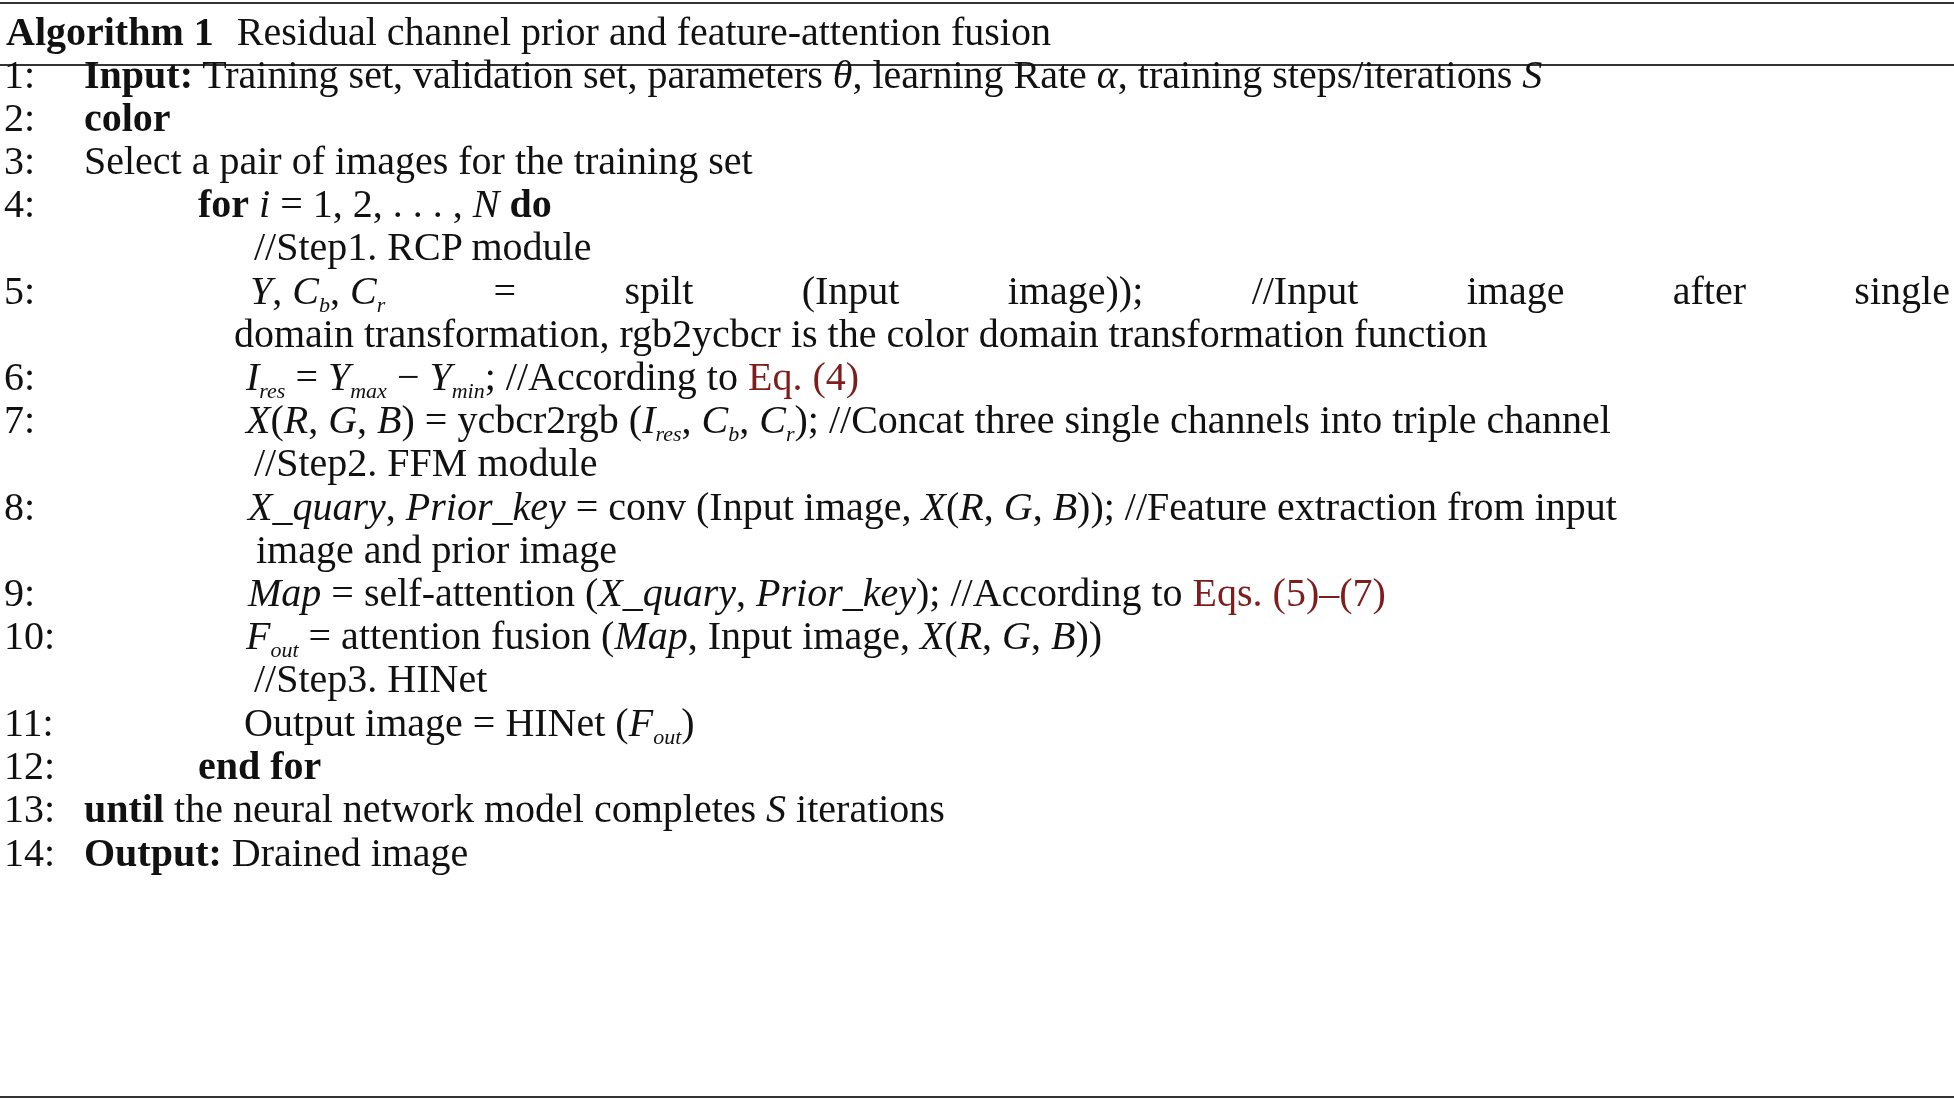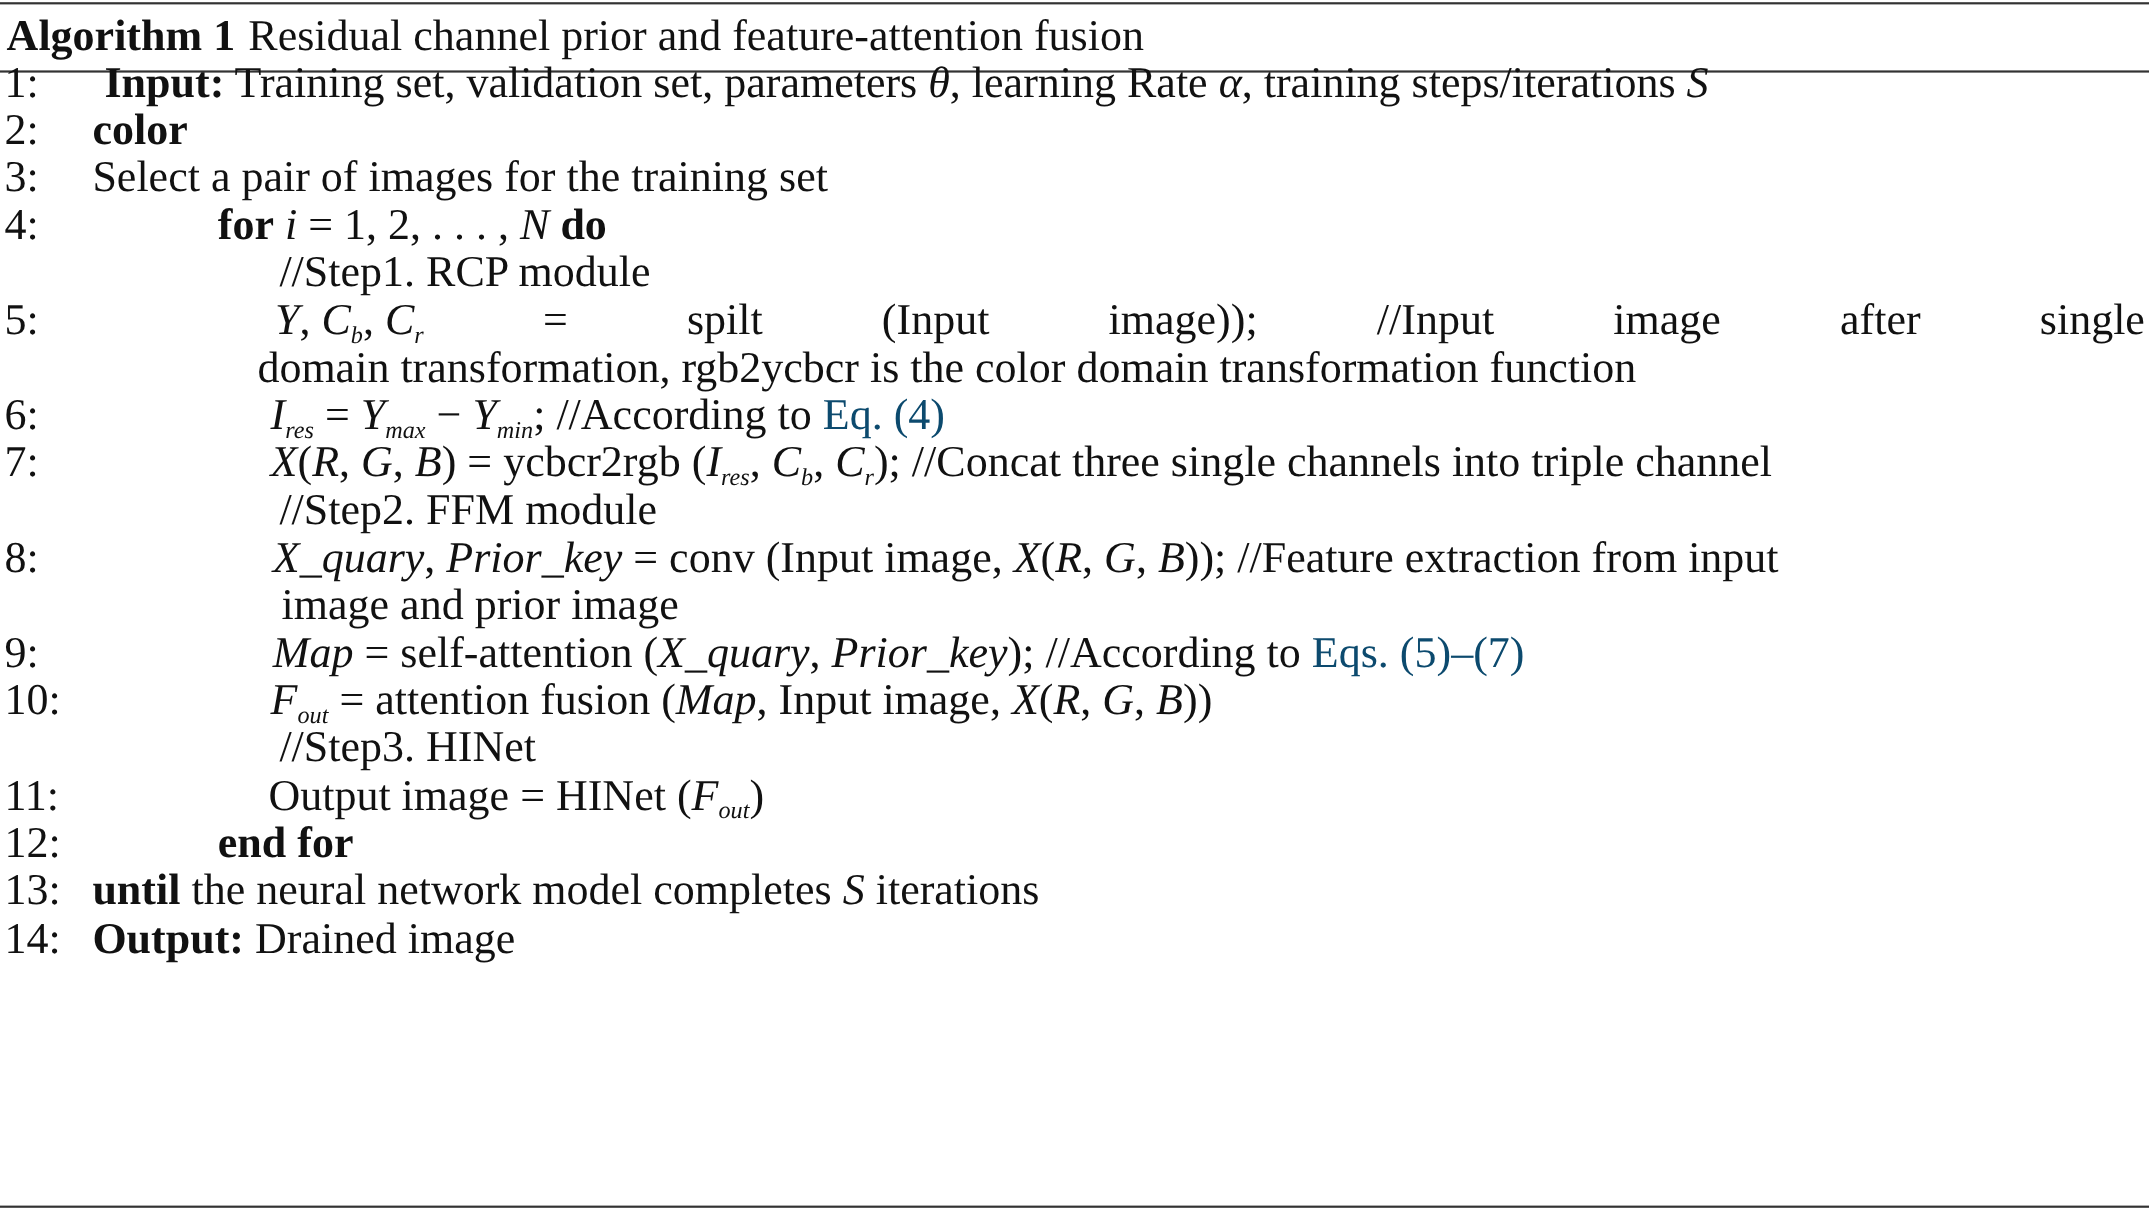--- a/index.html
+++ b/index.html
@@ -3,42 +3,42 @@
 <meta charset="utf-8">
 <style>
   html, body { margin:0; padding:0; background:#ffffff; }
   body { width:1954px; height:1100px; overflow:hidden; position:relative;
          font-family:"Liberation Serif","DejaVu Serif",serif; color:#111; }
   .rule { position:absolute; left:0; width:1954px; background:#333; }
   .rule.top { top:2px; height:2px; }
   .rule.mid { top:64px; height:2px; }
   .rule.bot { top:1096px; height:2px; }
   .title { position:absolute; left:6px; top:6px; font-size:40px; line-height:52px; white-space:nowrap; }
-  .title b { font-weight:bold; margin-right:12px; }
+  .title b { font-weight:bold; margin-right:23px; }
   .line { position:absolute; left:0; height:54px; font-size:40px; line-height:54px; white-space:nowrap; }
   .num { position:absolute; left:4px; }
   .txt { position:absolute; white-space:nowrap; }
   .kw { font-weight:bold; }
   .it { font-style:italic; }
   sub { font-size:22px; font-style:italic; vertical-align:-8px; line-height:0; }
-  .link { color:#0c4a6e; }
+  .link { color:#7f1d1d; }
   .just { display:flex; justify-content:space-between; width:1700px; }
 </style>
 </head>
 <body>
 
 <div class="rule top"></div>
 <div class="title">
   <b>Algorithm 1</b><span>Residual channel prior and feature-attention fusion</span>
 </div>
 <div class="rule mid"></div>
 
 <div class="line" style="top:48px;">
   <span class="num">1:</span>
-  <span class="txt" style="left:84px;margin-left:11px;"><span class="kw">Input:</span> <span>Training set, validation set, parameters </span><span class="it">θ</span><span>, learning Rate </span><span class="it">α</span><span>, training steps/iterations </span><span class="it">S</span></span>
+  <span class="txt" style="left:84px;"><span class="kw">Input:</span> <span>Training set, validation set, parameters </span><span class="it">θ</span><span>, learning Rate </span><span class="it">α</span><span>, training steps/iterations </span><span class="it">S</span></span>
 </div>
 
 <div class="line" style="top:91px;">
   <span class="num">2:</span>
   <span class="txt kw" style="left:84px;">color</span>
 </div>
 
 <div class="line" style="top:134px;">
   <span class="num">3:</span>
   <span class="txt" style="left:84px;">Select a pair of images for the training set</span>

